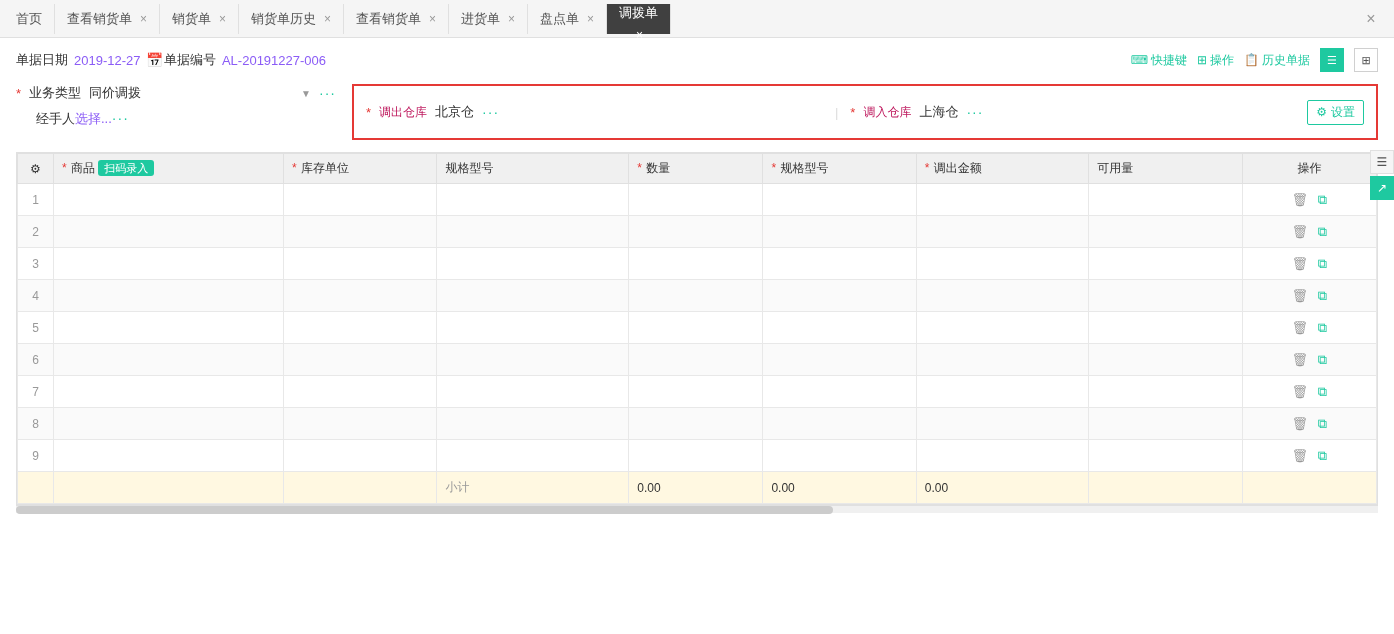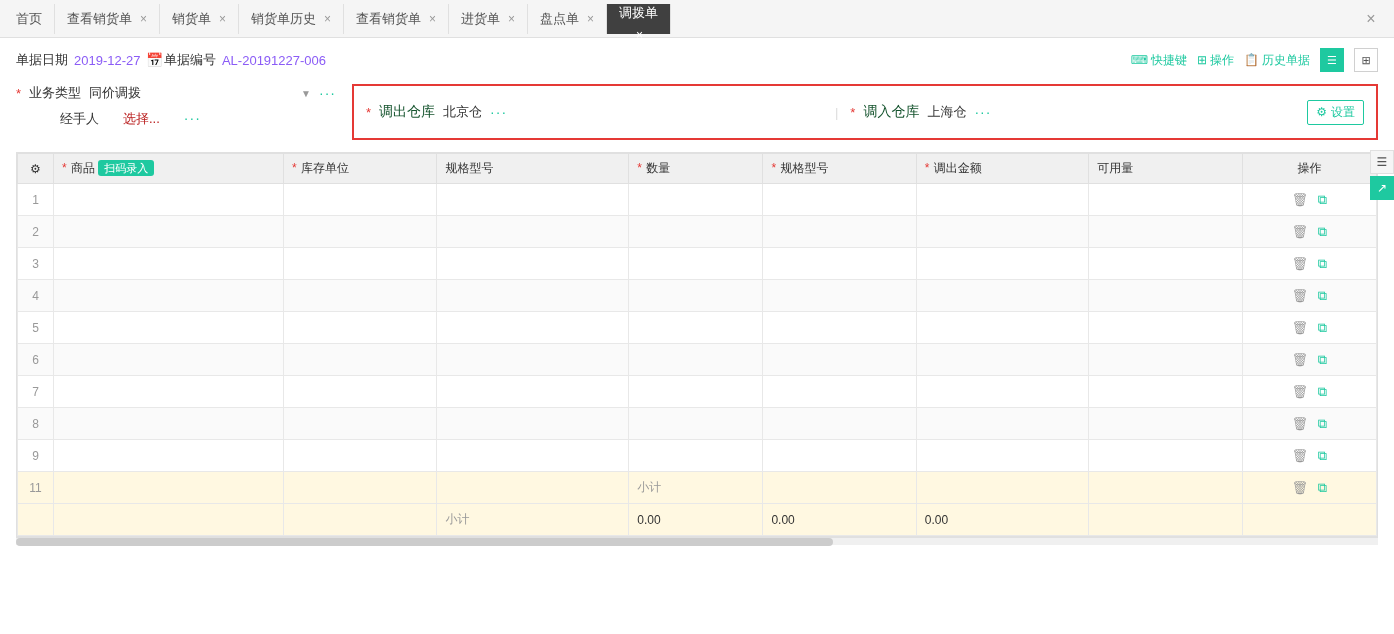--- a/index.html
+++ b/index.html
@@ -134,21 +134,21 @@
       align-items: center;
       justify-content: space-between;
       min-height: 56px;
     }
     .warehouse-section {
       display: flex;
       align-items: center;
       gap: 8px;
       flex: 1;
     }
-    .warehouse-label { color: #14532d; font-size: 14px; }
+    .warehouse-label { color: #be185d; font-size: 12px; }
     .required-star { color: #e53935; }
     .warehouse-value { color: #333; font-size: 13px; font-weight: 500; }
     .dots-btn {
       color: #1ec9a0;
       cursor: pointer;
       font-size: 14px;
       letter-spacing: 1px;
     }
     .setting-btn {
       display: flex;
@@ -187,24 +187,24 @@
     .dropdown-arrow {
       color: #999;
       font-size: 10px;
       cursor: pointer;
     }
 
     
     .handler-row {
       display: flex;
       align-items: flex-start;
-      gap: 24px;
+      gap: 0;
     }
     .handler-placeholder {
-      color: #b91c1c;
+      color: #8b5cf6;
       font-size: 13px;
     }
 
     
     .table-wrapper {
       border: 1px solid #e0e0e0;
       overflow-x: auto;
     }
     table {
       width: 100%;
@@ -598,37 +598,20 @@
           <td class="col-qty"></td>
           <td class="col-cost"></td>
           <td class="col-amount"></td>
           <td class="col-avail"></td>
           <td class="op-cell col-op">
             <span class="op-icon">🗑</span>
             <span class="op-icon copy-icon">⧉</span>
           </td>
         </tr>
 
-        <tr class="subtotal-row">
-          <td class="row-num">11</td>
-          <td class="col-product"></td>
-          <td class="col-unit"></td>
-          <td class="col-spec"></td>
-          <td class="col-qty">
-            <span class="subtotal-label">小计</span>
-            <span class="subtotal-value"></span>
-          </td>
-          <td class="col-cost"></td>
-          <td class="col-amount"></td>
-          <td class="col-avail"></td>
-          <td class="op-cell col-op">
-            <span class="op-icon">🗑</span>
-            <span class="op-icon copy-icon">⧉</span>
-          </td>
-        </tr>
 
         <tr class="subtotal-row">
           <td></td>
           <td></td>
           <td></td>
           <td class="subtotal-label">小计</td>
           <td>
             <span>0.00</span>
           </td>
           <td>

